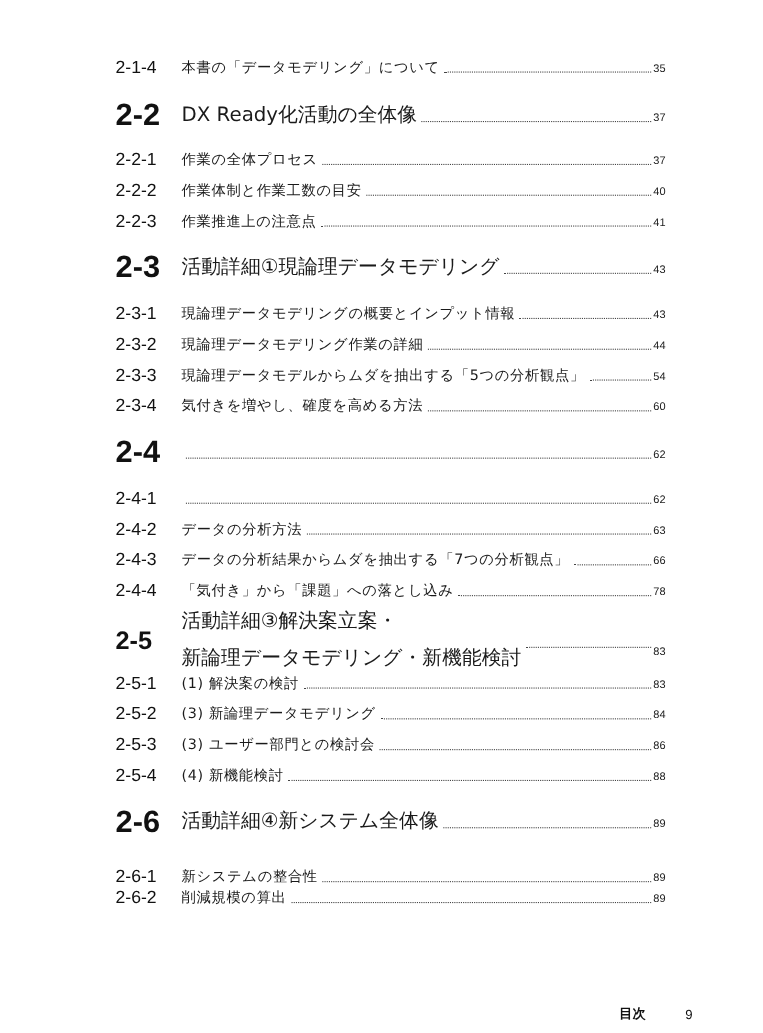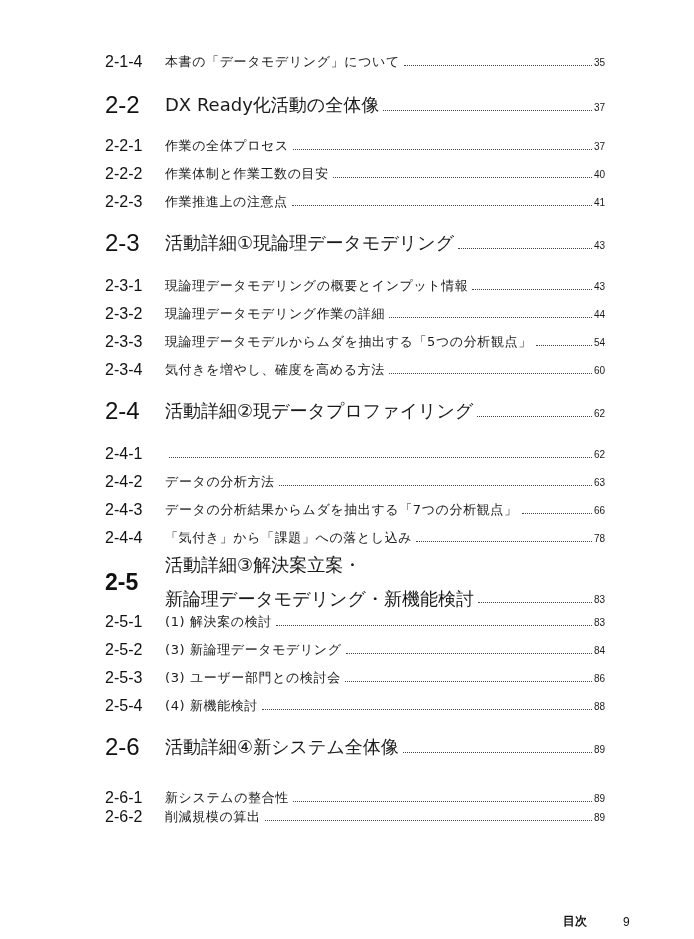--- a/index.html
+++ b/index.html
@@ -67,23 +67,23 @@
       line-height: 20px;
       letter-spacing: 0.6px;
     }
     .entry.sub .leader { margin-bottom: 6px; }
     .entry.sub .page { padding-bottom: 3px; }
 
     
     .entry.sec { height: 28px; }
     .entry.sec .num {
       width: 60px;
-      font-size: 24px;
+      font-size: 28px;
       line-height: 28px;
-      font-weight: normal;
+      font-weight: bold;
     }
     .entry.sec .title {
       font-size: 18px;
       line-height: 28px;
     }
     .entry.sec .leader { margin-bottom: 8px; }
     .entry.sec .page { padding-bottom: 5px; }
 
     
     .entry.sec2 { height: 48px; align-items: center; }
@@ -99,21 +99,20 @@
       display: flex;
       flex-direction: column;
     }
     .entry.sec2 .line1 {
       font-size: 18px;
       line-height: 22px;
       white-space: nowrap;
     }
     .entry.sec2 .line2row {
       display: flex;
-      align-items: flex-end;
       margin-top: 11px;
     }
     .entry.sec2 .line2 {
       font-size: 18px;
       line-height: 24px;
       white-space: nowrap;
     }
     .entry.sec2 .leader { margin-bottom: 8px; }
     .entry.sec2 .page { padding-bottom: 5px; }
 
@@ -207,21 +206,20 @@
 
   <div class="entry sub" style="top:360px">
     <span class="num">2-3-4</span>
     <span class="title">気付きを増やし、確度を高める方法</span>
     <span class="leader"></span>
     <span class="page">60</span>
   </div>
 
   <div class="entry sec" style="top:397px">
     <span class="num">2-4</span>
-    <span class="title">活動詳細②現データプロファイリング</span>
     <span class="leader"></span>
     <span class="page">62</span>
   </div>
 
   <div class="entry sub" style="top:444px">
     <span class="num">2-4-1</span>
     <span class="leader"></span>
     <span class="page">62</span>
   </div>
 

